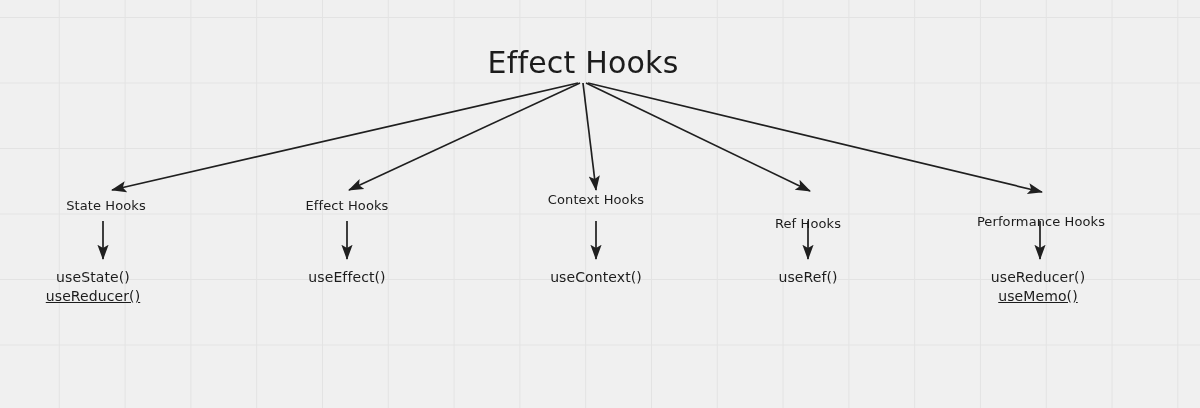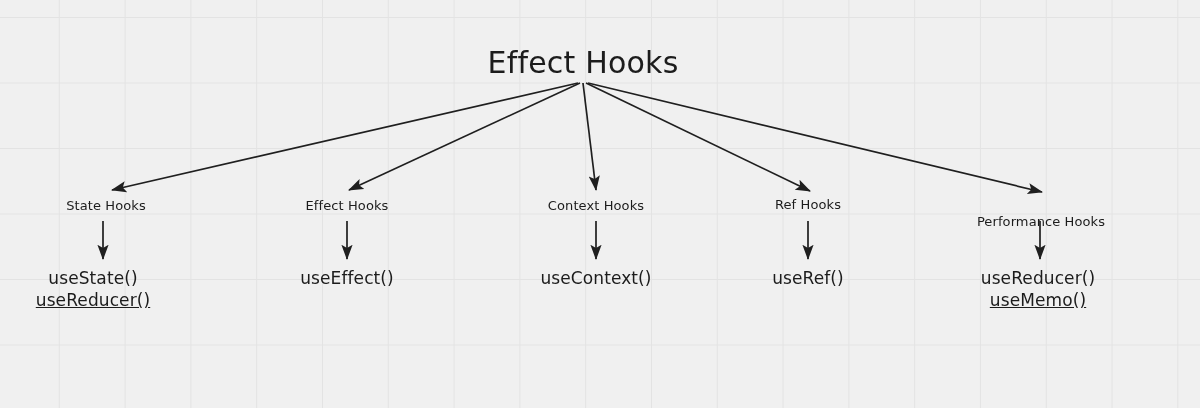--- a/index.html
+++ b/index.html
@@ -39,21 +39,21 @@
   }
   .title-node {
     font-size: 30px;
     letter-spacing: 0.2px;
   }
   .tier2-node {
     font-size: 13px;
     letter-spacing: 0.1px;
   }
   .leaf-node {
-    font-size: 17px;
+    font-size: 14px;
     letter-spacing: 0.1px;
   }
   .leaf-node .leaf-line {
     display: block;
   }
   .leaf-node .leaf-line + .leaf-line {
     margin-top: 5px;
     text-decoration: underline;
   }
 </style>
@@ -81,22 +81,22 @@
       <line x1="596" y1="221" x2="596" y2="259"></line>
       <line x1="808" y1="221" x2="808" y2="259"></line>
       <line x1="1040" y1="221" x2="1040" y2="259"></line>
     </g>
   </svg>
 
   <div class="node title-node" style="left:583px; top:48px;">Effect Hooks</div>
 
   <div class="node tier2-node" style="left:106px; top:199px;">State Hooks</div>
   <div class="node tier2-node" style="left:347px; top:199px;">Effect Hooks</div>
-  <div class="node tier2-node" style="left:596px; top:199px;">Context Hooks</div>
-  <div class="node tier2-node" style="left:808px; top:198px;text-align:right;">Ref Hooks</div>
+  <div class="node tier2-node" style="left:596px; top:193px;">Context Hooks</div>
+  <div class="node tier2-node" style="left:808px; top:217px;text-align:right;">Ref Hooks</div>
   <div class="node tier2-node" style="left:1041px; top:215px;">Performance Hooks</div>
 
   <div class="node leaf-node" style="left:93px; top:270px;">
     <span class="leaf-line">useState()</span>
     <span class="leaf-line">useReducer()</span>
   </div>
 
   <div class="node leaf-node" style="left:347px; top:270px;">
     <span class="leaf-line">useEffect()</span>
   </div>

